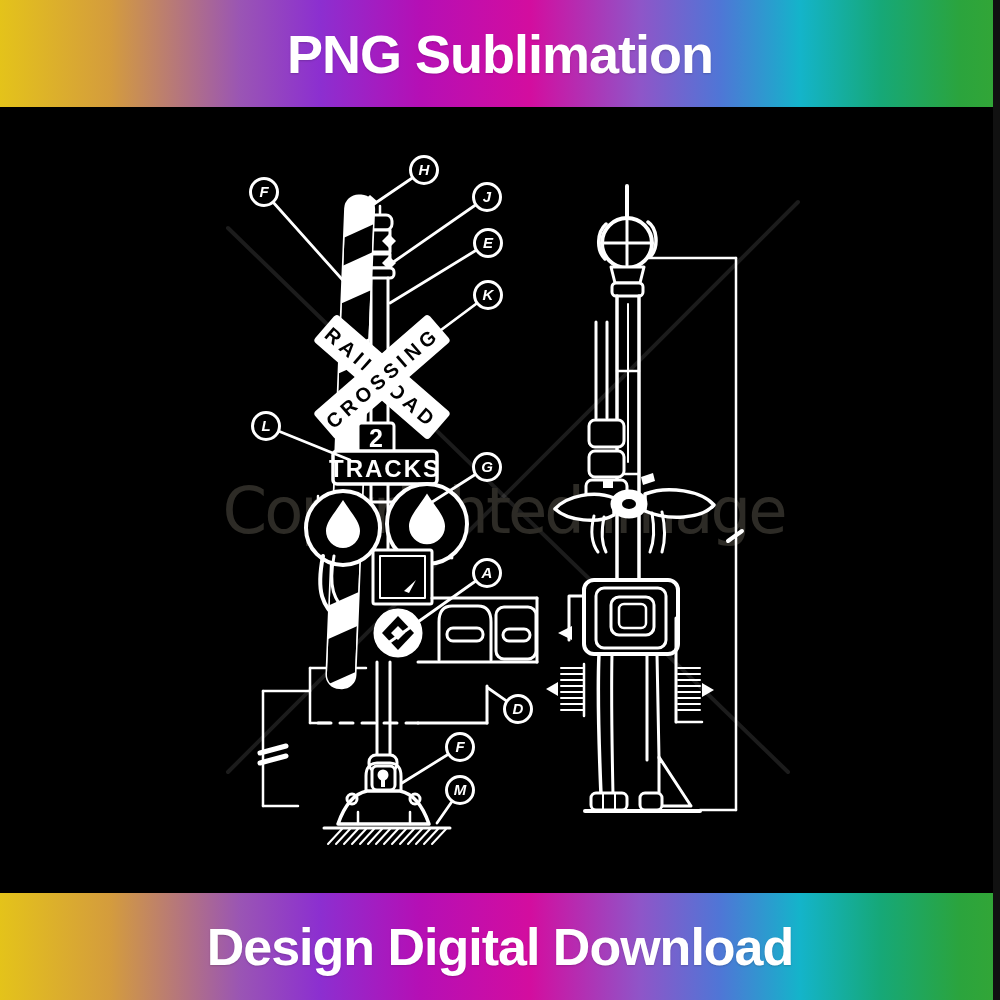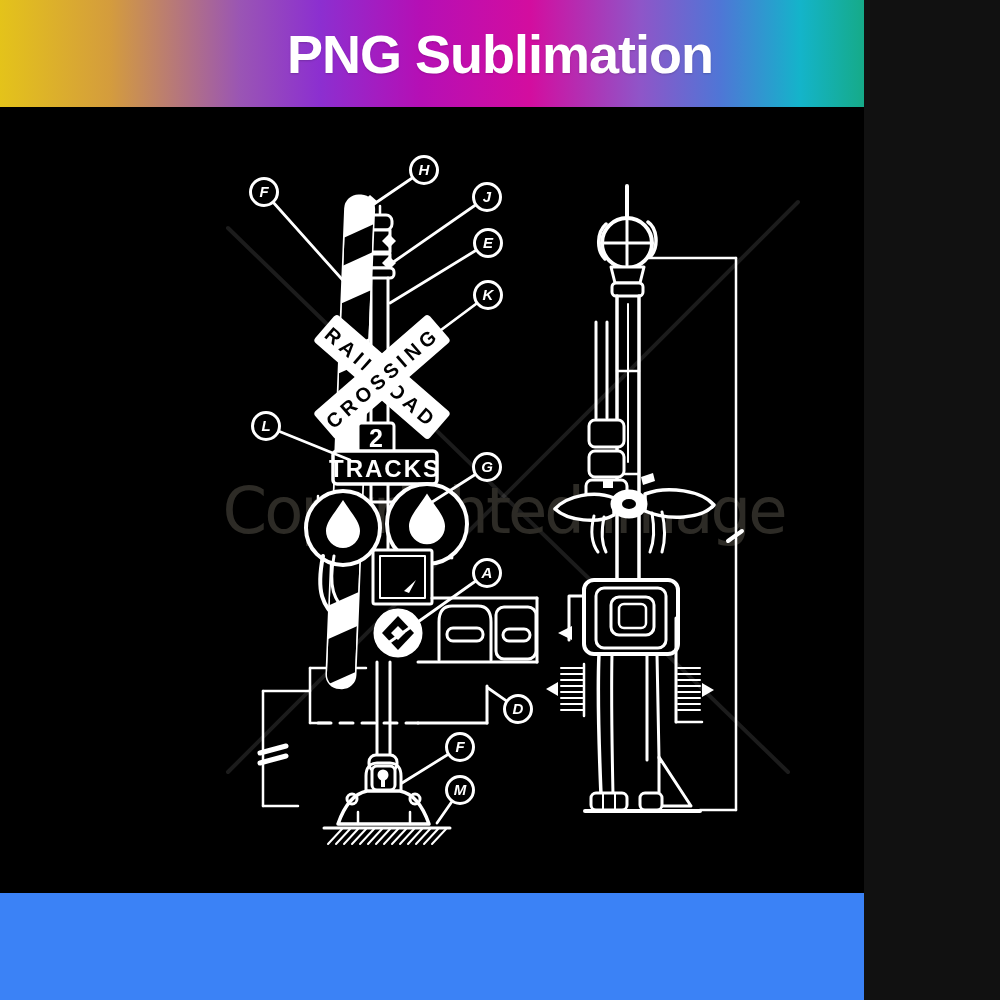--- a/index.html
+++ b/index.html
@@ -1,16 +1,16 @@
 <!DOCTYPE html>
 <html><head>
 <meta charset="utf-8">
 <style>
   html,body{margin:0;padding:0;background:#111;}
-  .poster{position:relative;width:864px;height:1000px;background:#3b82f6;overflow:hidden;
+  .poster{position:relative;width:993px;height:1000px;background:#bef264;overflow:hidden;
           font-family:"Liberation Sans",sans-serif;text-align:center;}
   .band{position:absolute;left:0;width:1000px;display:flex;align-items:center;justify-content:center;
         background:linear-gradient(90deg,#e4c31a 0%,#d49c3d 11%,#9a55b4 24%,#8c2fd0 32%,#b50fb5 42%,
                    #d30d9f 53%,#8f55c8 64%,#4f76d6 72%,#14b4ca 80%,#16a878 88%,#2ba43d 96%,#33a636 100%);}
   .band-top{top:0;height:107px;}
   .band-bottom{top:893px;height:107px;}
   .band-text{color:#fff;font-weight:700;letter-spacing:-1px;text-shadow:0 1px 2px rgba(0,0,0,.18);}
   .band-top .band-text{font-size:54px;}
   .band-bottom .band-text{font-size:52px;}
   .drawing-area{position:absolute;top:107px;left:0;width:1000px;height:786px;background:#000;}
@@ -313,14 +313,17 @@
       </g>
       <g>
         <line x1="460" y1="790" x2="437" y2="823" stroke-width="2.8"></line>
         <circle cx="460" cy="790" r="13.5" stroke-width="3" fill="#000"></circle>
         <text x="460" y="795" font-size="15" fill="#fff" stroke="none" text-anchor="middle">M</text>
       </g>
     </g>
   </svg>
   </div>
 
+  <div class="band band-bottom">
+    <span class="band-text">Design Digital Download</span>
+  </div>
 
 </div>
 
 </body></html>

